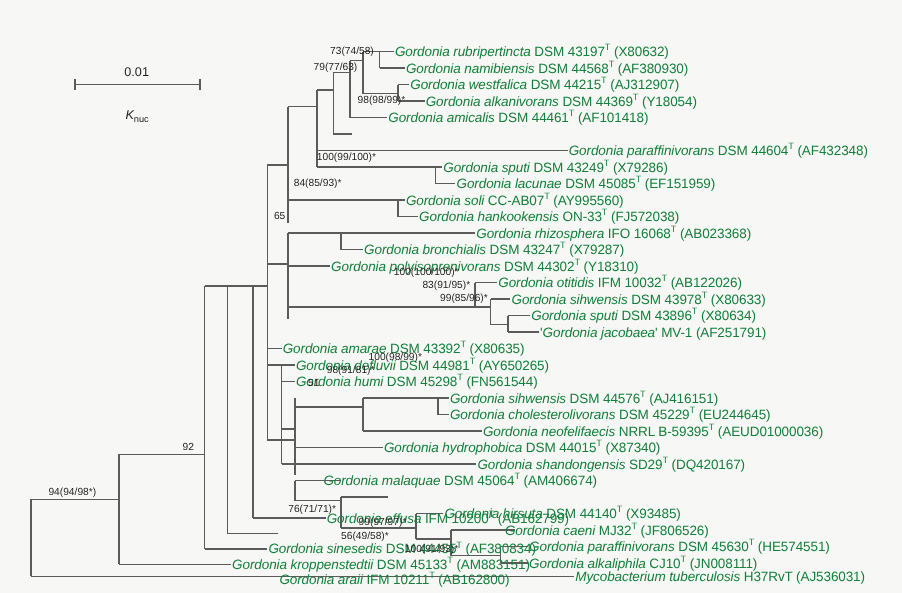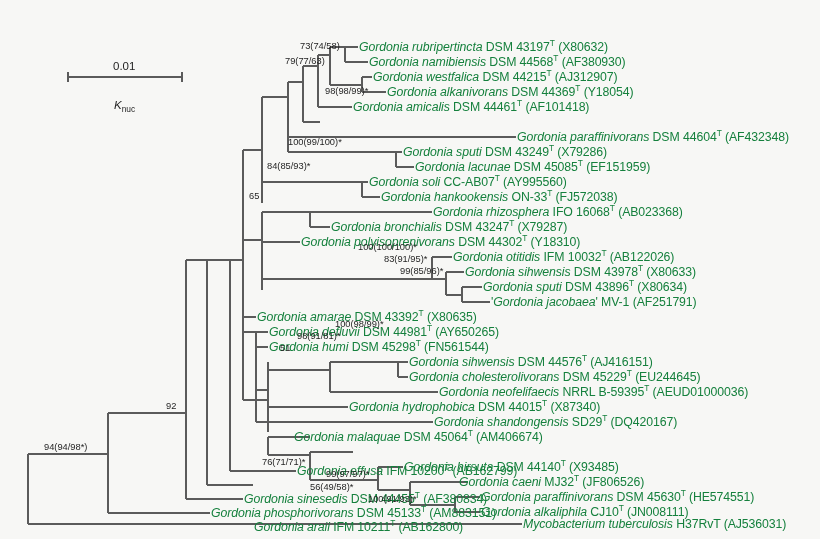--- a/index.html
+++ b/index.html
@@ -254,21 +254,21 @@
   <div class="lbl" style="left:349px;top:401px;"><i>Gordonia hydrophobica</i> DSM 44015<span class="sup">T</span> (X87340)</div>
   <div class="lbl" style="left:434px;top:416px;"><i>Gordonia shandongensis</i> SD29<span class="sup">T</span> (DQ420167)</div>
   <div class="lbl" style="left:294px;top:431px;"><i>Gordonia malaquae</i> DSM 45064<span class="sup">T</span> (AM406674)</div>
   <div class="lbl" style="left:404px;top:461px;"><i>Gordonia hirsuta</i> DSM 44140<span class="sup">T</span> (X93485)</div>
   <div class="lbl" style="left:459px;top:476px;"><i>Gordonia caeni</i> MJ32<span class="sup">T</span> (JF806526)</div>
   <div class="lbl" style="left:481px;top:491px;"><i>Gordonia paraffinivorans</i> DSM 45630<span class="sup">T</span> (HE574551)</div>
   <div class="lbl" style="left:481px;top:506px;"><i>Gordonia alkaliphila</i> CJ10<span class="sup">T</span> (JN008111)</div>
   <div class="lbl" style="left:297px;top:465px;"><i>Gordonia effusa</i> IFM 10200<span class="sup">T</span> (AB162799)</div>
   <div class="lbl" style="left:254px;top:479px;margin-top:42px;"><i>Gordonia araii</i> IFM 10211<span class="sup">T</span> (AB162800)</div>
   <div class="lbl" style="left:244px;top:493px;"><i>Gordonia sinesedis</i> DSM 44455<span class="sup">T</span> (AF380834)</div>
-  <div class="lbl" style="left:211px;top:507px;"><i>Gordonia phosphorivorans</i> DSM 45133<span class="sup">T</span> (AM883151)</div>
+  <div class="lbl" style="left:211px;top:507px;"><i>Gordonia kroppenstedtii</i> DSM 45133<span class="sup">T</span> (AM883151)</div>
   <div class="lbl" style="left:523px;top:518px;"><i>Mycobacterium tuberculosis</i> H37RvT (AJ536031)</div>
 
   <div class="boot" style="left:300px;top:42px;">73(74/58)</div>
   <div class="boot" style="left:285px;top:57px;">79(77/63)</div>
   <div class="boot" style="left:325px;top:87px;">98(98/99)*</div>
   <div class="boot" style="left:288px;top:138px;">100(99/100)*</div>
   <div class="boot" style="left:267px;top:162px;">84(85/93)*</div>
   <div class="boot" style="left:249px;top:192px;">65</div>
   <div class="boot" style="left:358px;top:243px;">100(100/100)*</div>
   <div class="boot" style="left:384px;top:255px;">83(91/95)*</div>

